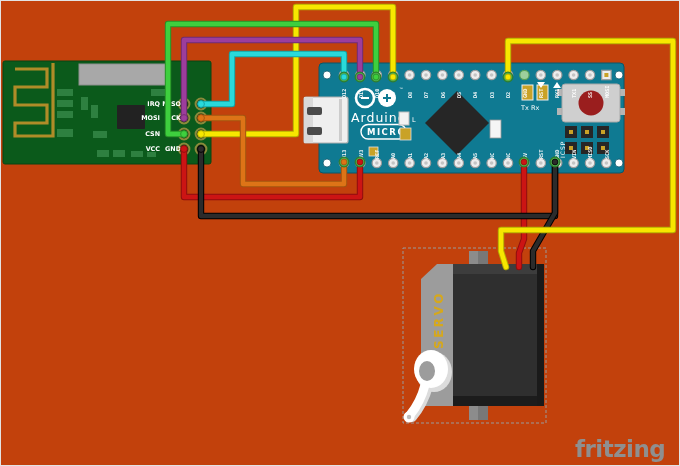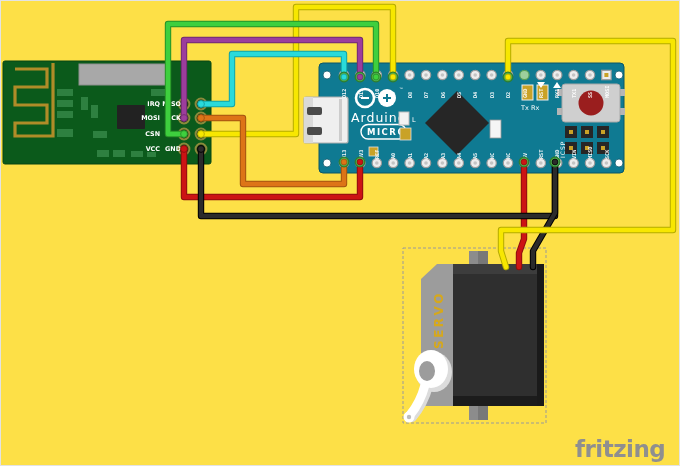--- a/index.html
+++ b/index.html
@@ -1,16 +1,16 @@
 <!DOCTYPE html>
 <html><head>
 <meta charset="utf-8">
 <style>
   html,body{margin:0;padding:0;background:#fff;font-family:"DejaVu Sans",sans-serif;}
-  .stage{position:relative;width:680px;height:466px;background:#fde047;border:1px solid #e3e3e3;box-sizing:border-box;overflow:hidden;}
+  .stage{position:relative;width:680px;height:466px;background:#c2410c;border:1px solid #e3e3e3;box-sizing:border-box;overflow:hidden;}
   svg{position:absolute;left:0;top:0;}
   text{font-family:"DejaVu Sans",sans-serif;}
   .pinlabel{font-family:"DejaVu Sans Mono",monospace;font-size:5.2px;font-weight:bold;fill:#ffffff;opacity:.95;}
   .nrflabel{font-size:6.4px;font-weight:bold;fill:#ffffff;}
   .brand{font-size:12.5px;fill:#ffffff;letter-spacing:1px;}
   .tm{font-size:4.5px;fill:#ffffff;}
   .micro{font-size:8.5px;font-weight:bold;fill:#ffffff;letter-spacing:1.5px;}
   .watermark{font-size:23px;font-weight:bold;fill:#8f8f8f;letter-spacing:-0.5px;}
   .servotxt{font-size:12px;font-weight:bold;fill:#d6a81c;letter-spacing:2.5px;}
   .small{font-size:6.5px;fill:#ffffff;}

